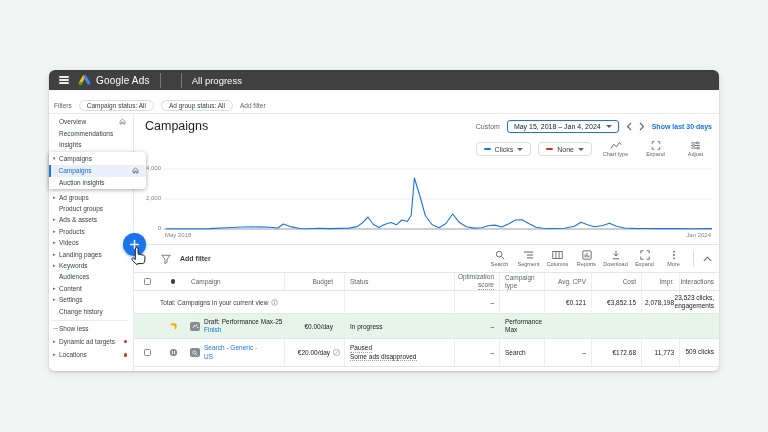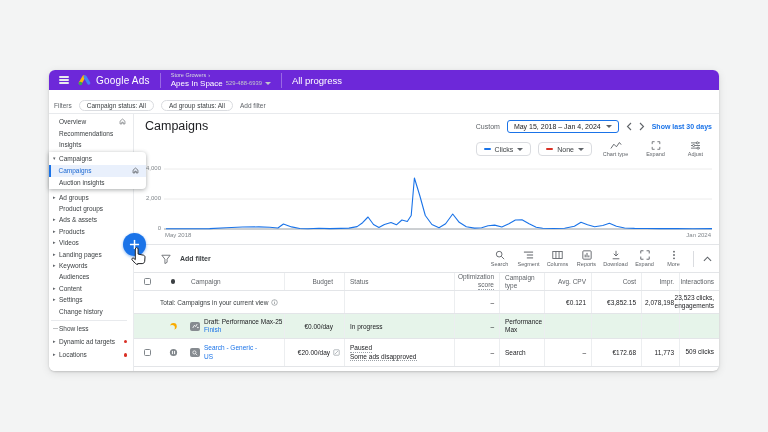--- a/index.html
+++ b/index.html
@@ -2,21 +2,21 @@
 <html><head>
 <meta charset="utf-8">
 <style>
   * { margin:0; padding:0; box-sizing:border-box; }
   html,body { width:768px; height:432px; }
   body { background:#f3f4f4; font-family:"Liberation Sans","DejaVu Sans",sans-serif; color:#3c4043; overflow:hidden; }
   .stage { position:relative; width:768px; height:432px; }
   .card { position:absolute; left:49px; top:70px; width:670px; height:301px; background:#fff; border-radius:6px;
           box-shadow:0 1px 2px rgba(0,0,0,.15), 0 2px 8px rgba(0,0,0,.10); }
   
-  .topbar { position:absolute; left:0; top:0; width:670px; height:20px; background:#6d28d9; border-radius:6px 6px 0 0;
+  .topbar { position:absolute; left:0; top:0; width:670px; height:20px; background:#404040; border-radius:6px 6px 0 0;
             display:flex; align-items:center; padding:0 10px; }
   .menu-ic { display:flex; flex-direction:column; gap:1.8px; width:10px; cursor:pointer; }
   .menu-ic span { display:block; height:1.3px; background:#e8eaed; border-radius:1px; }
   .brand { display:flex; align-items:center; margin-left:9px; gap:5px; }
   .brand-name { color:#fff; font-size:10px; letter-spacing:.2px; }
   .tb-div { width:1px; height:15px; background:rgba(255,255,255,.30); margin:0 10px; }
   .acct { display:flex; flex-direction:column; line-height:1.15; }
   .acct-bc { font-size:5.5px; color:#d7dadd; display:flex; gap:2px; align-items:center; }
   .acct-main { display:flex; align-items:center; gap:3px; }
   .acct-name { font-size:8px; color:#fff; }
@@ -114,31 +114,20 @@
         </div>
       <div class="brand">
         <svg width="13" height="12" viewBox="0 0 24 22">
           <rect x="9" y="1.5" width="6" height="19" rx="3" fill="#fbbc04" transform="translate(-4.5 0) rotate(30 12 11)"></rect>
           <rect x="9" y="1.5" width="6" height="19" rx="3" fill="#4285f4" transform="translate(4.5 0) rotate(-30 12 11)"></rect>
           <circle cx="4.6" cy="17.6" r="3.3" fill="#34a853"></circle>
         </svg>
         <span class="brand-name">Google Ads</span>
       </div>
       <div class="tb-div"></div>
-      <div class="acct">
-        <span class="acct-bc">
-            <span>Store Growers</span>
-            <span>›</span>
-          </span>
-        <span class="acct-main">
-          <span class="acct-name">Apes In Space</span>
-          <span class="acct-id">529-488-6939</span>
-          <span class="caret"></span>
-        </span>
-      </div>
       <div class="tb-div"></div>
       <span class="tb-page">All progress</span>
     </div>
 
     <div class="filterbar">
       <span class="fb-label">Filters</span>
       <span class="chip">Campaign status: All</span>
       <span class="chip">Ad group status: All</span>
       <span class="fb-add">Add filter</span>
     </div>

